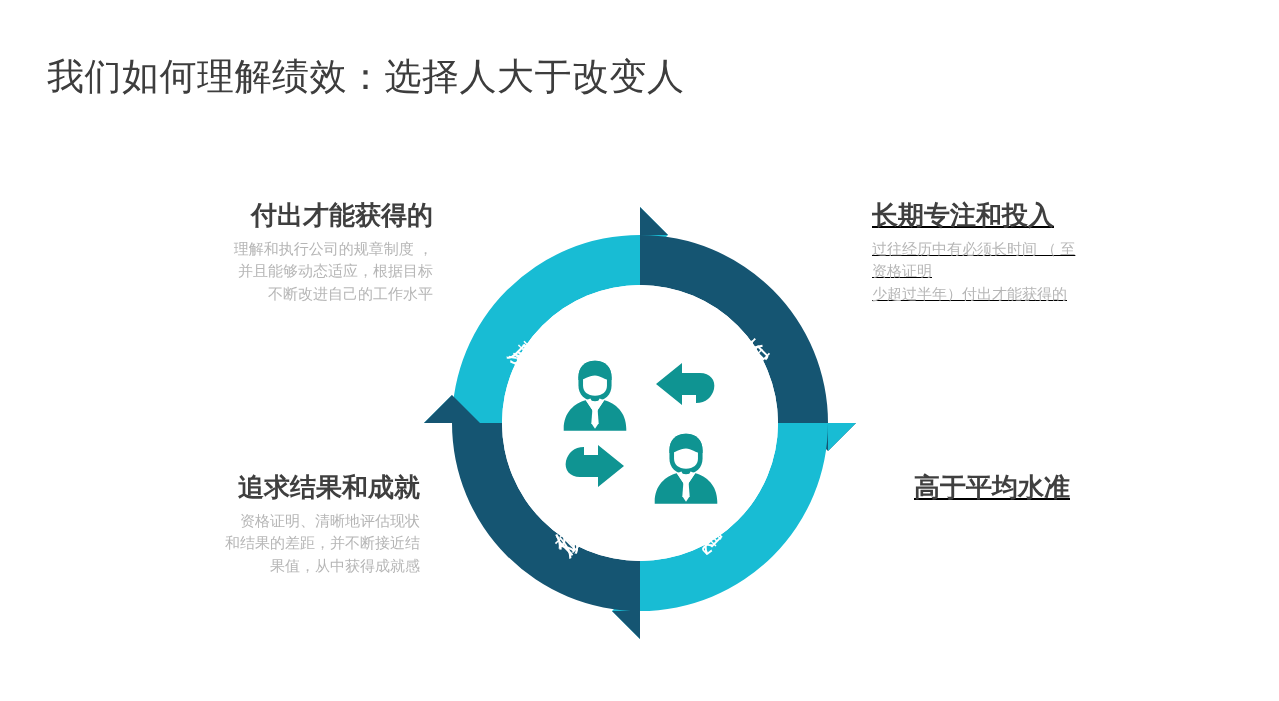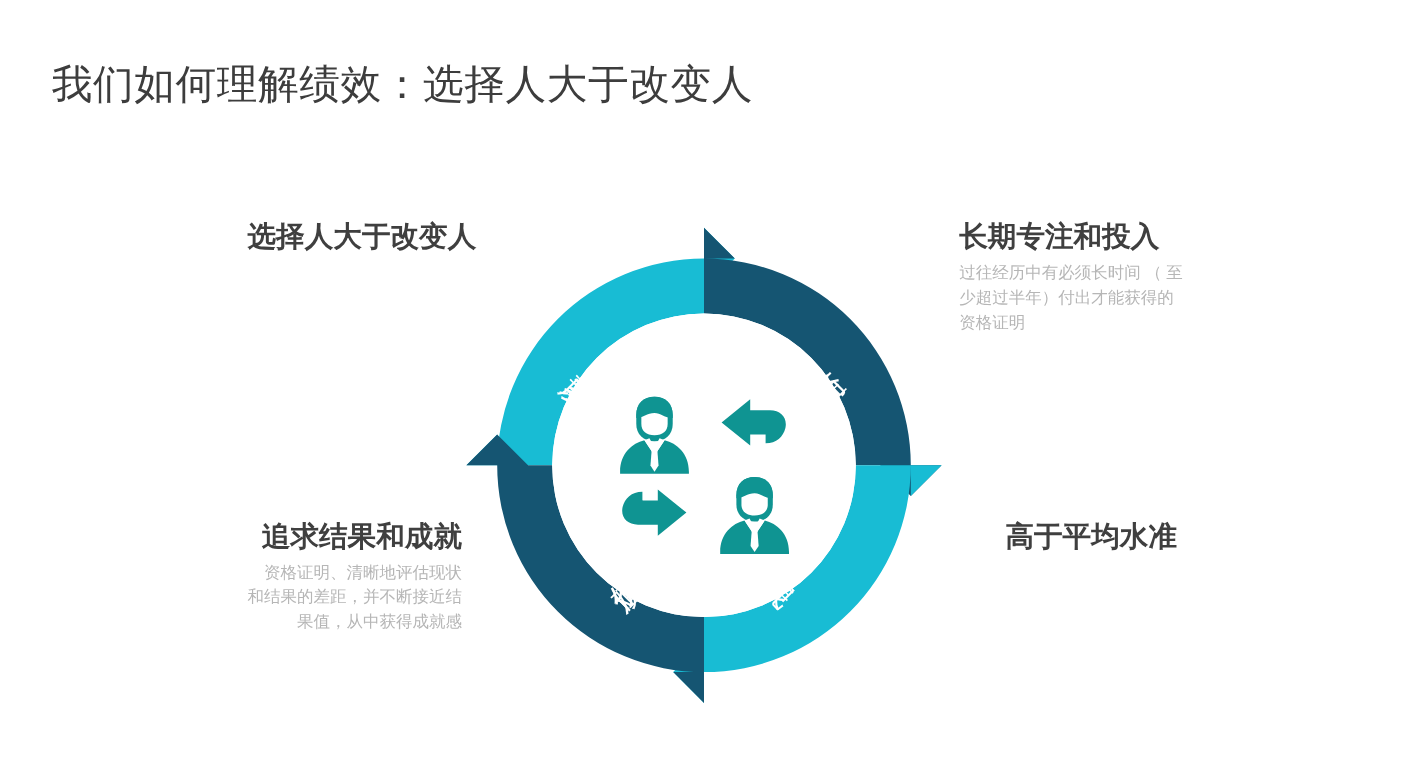--- a/index.html
+++ b/index.html
@@ -39,21 +39,21 @@
   .callout-body {
     font-size: 15px;
     font-weight: 400;
     color: #b6b6b6;
     line-height: 1.52;
     margin-top: 7px;
   }
   .callout-body div { white-space: nowrap; }
 
   .align-right { text-align: right; }
-  .align-left  { text-align: left; }
+  .align-left  { text-align: left; text-decoration: underline; }
 
   #callout-top-left     { left: 88px;  top: 200px; width: 345px; }
   #callout-bottom-left  { left: 75px;  top: 472px; width: 345px; }
   #callout-top-right    { left: 872px; top: 200px; width: 345px; }
   #callout-bottom-right { left: 872px; top: 472px; width: 345px; margin-left: 42px; }
 
   
   #cycle-diagram {
     position: absolute;
     left: 424px;
@@ -70,38 +70,43 @@
     font-weight: 500;
     letter-spacing: 2px;
   }
 </style>
 </head>
 <body>
 
 <div id="slide-title">我们如何理解绩效：选择人大于改变人</div>
 
 <div class="callout align-right" id="callout-top-left">
-  <div class="callout-heading">选择人大于改变人</div>
+  <div class="callout-heading">付出才能获得的</div>
+  <div class="callout-body">
+    <div>理解和执行公司的规章制度 ，</div>
+    <div>并且能够动态适应，根据目标</div>
+    <div>不断改进自己的工作水平</div>
+  </div>
 </div>
 
 <div class="callout align-right" id="callout-bottom-left">
   <div class="callout-heading">追求结果和成就</div>
   <div class="callout-body">
     <div>资格证明、清晰地评估现状</div>
     <div>和结果的差距，并不断接近结</div>
     <div>果值，从中获得成就感</div>
   </div>
 </div>
 
 <div class="callout align-left" id="callout-top-right">
   <div class="callout-heading">长期专注和投入</div>
   <div class="callout-body">
     <div>过往经历中有必须长时间 （ 至</div>
+    <div>资格证明</div>
     <div>少超过半年）付出才能获得的</div>
-    <div>资格证明</div>
   </div>
 </div>
 
 <div class="callout align-left" id="callout-bottom-right">
   <div class="callout-heading">高于平均水准</div>
 </div>
 
 <div id="cycle-diagram">
   <svg viewBox="0 0 432 432" xmlns="http://www.w3.org/2000/svg">
     <defs>

